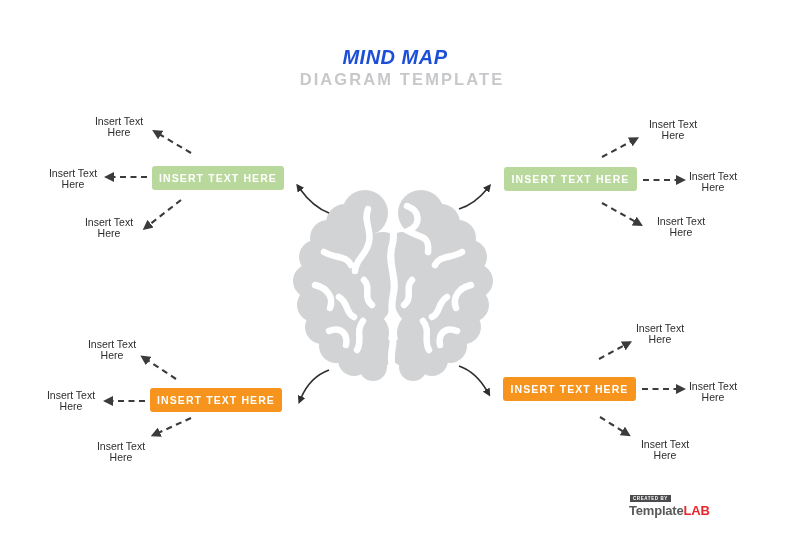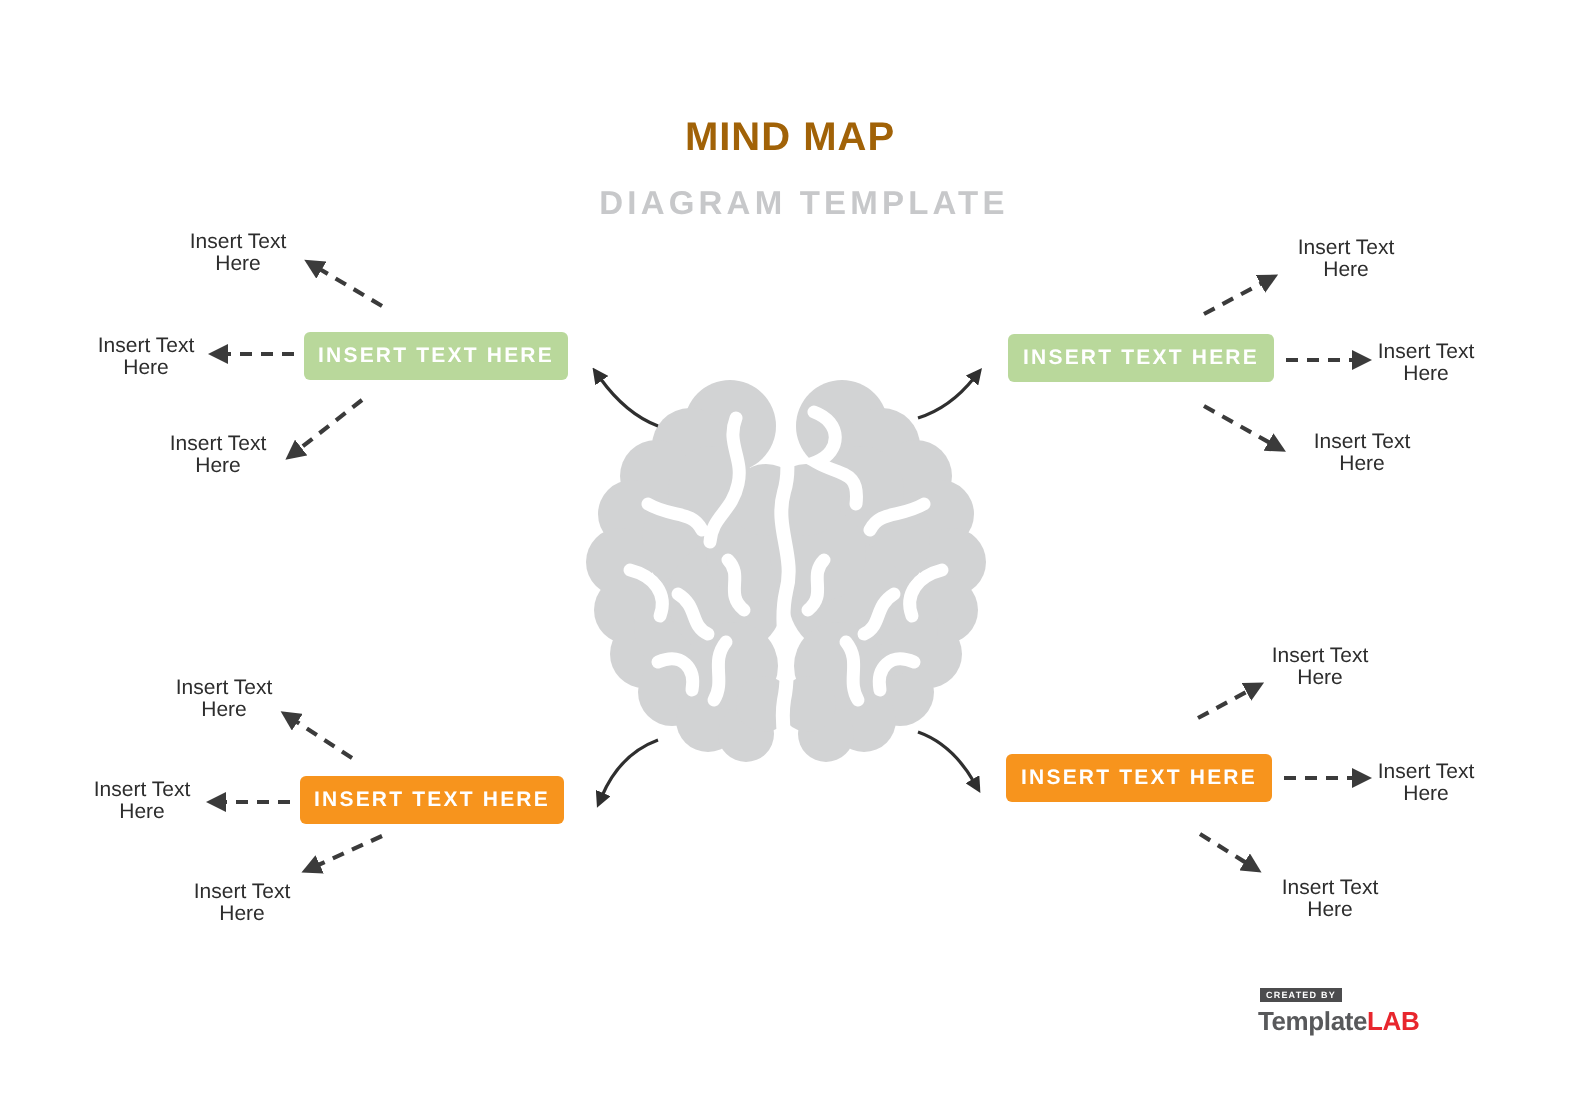--- a/index.html
+++ b/index.html
@@ -1,19 +1,19 @@
 <!DOCTYPE html>
 <html><head>
 <meta charset="utf-8">
 <style>
   html,body{margin:0;padding:0;background:#fff;}
   .canvas{position:relative;width:790px;height:558px;background:#ffffff;
           font-family:"Liberation Sans",sans-serif;overflow:hidden;}
   .header{position:absolute;top:46px;left:0;width:100%;text-align:center;}
-  .title{margin:12px;font-size:20px;font-weight:bold;color:#a16207;letter-spacing:.5px;}
+  .title{margin:0;font-size:20px;font-weight:bold;color:#1d4ed8;letter-spacing:.5px;font-style:italic;}
   .subtitle{margin:1px 0 0 0;font-size:16.5px;font-weight:bold;color:#c7c8ca;letter-spacing:2.1px;padding-left:14px;}
   svg.art{position:absolute;left:0;top:0;}
   .box{position:absolute;height:24px;border-radius:3px;color:#fff;font-weight:bold;
        font-size:10.5px;letter-spacing:1.1px;text-align:center;line-height:24px;
        white-space:nowrap;}
   .box.green{background:#b9d89b;}
   .box.orange{background:#f7941d;}
   .sat{position:absolute;width:64px;text-align:center;font-size:10.5px;
        line-height:1.07;color:#2d2d2d;}
   .logo{position:absolute;left:629px;top:487px;line-height:1;}

